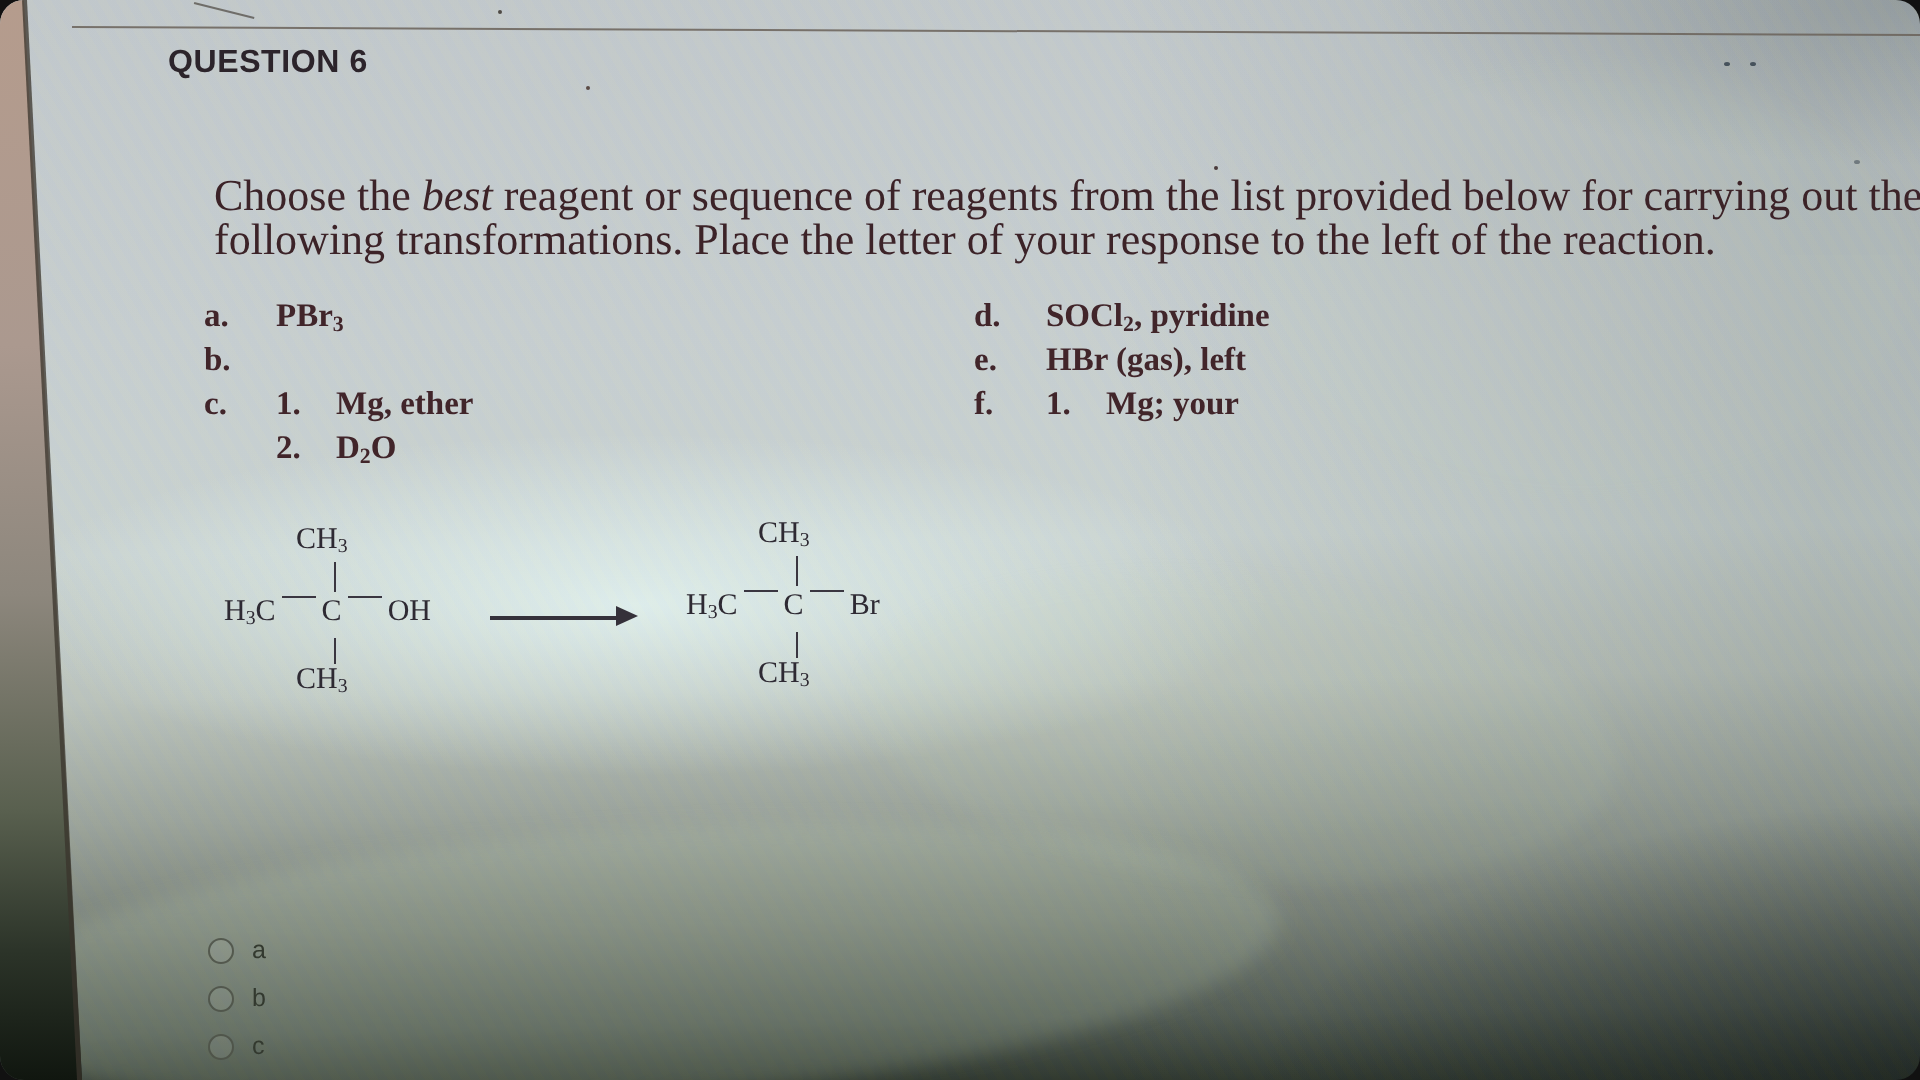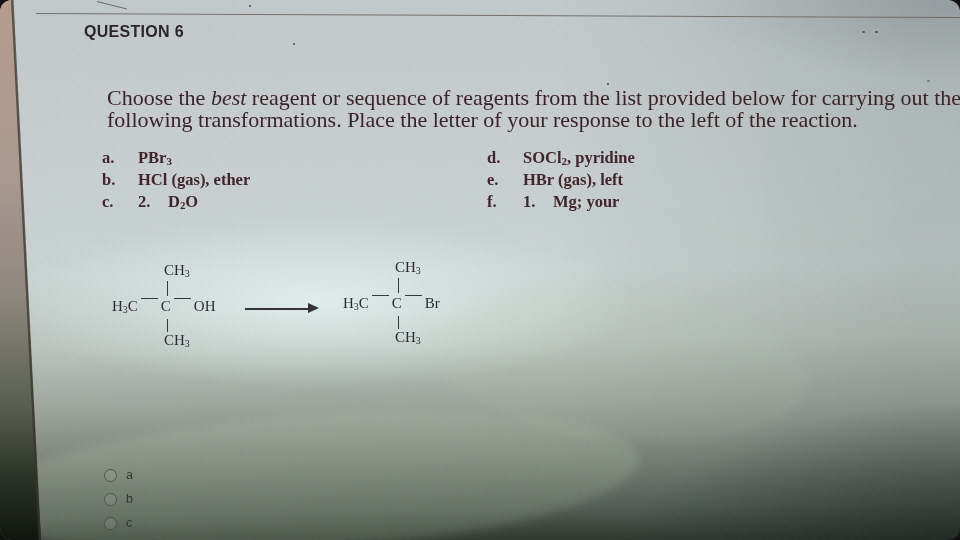--- a/index.html
+++ b/index.html
@@ -47,21 +47,21 @@
   .col-right{left:487px;}
   .reagent-item{display:flex;}
   .reagent-letter{display:inline-block;width:36px;}
   .rline{white-space:nowrap;}
   .rnum{display:inline-block;width:30px;}
   sub{font-size:.66em;vertical-align:-0.22em;line-height:0;}
   
   .structure{position:absolute;width:150px;height:95px;font-size:15px;color:#2e2a33;}
   .struct-left{left:112px;top:262px;}
   .struct-right{left:343px;top:259px;}
-  .sg{position:absolute;left:52px;white-space:nowrap;}
+  .sg{position:absolute;left:36px;white-space:nowrap;}
   .sg.topg{top:0;}
   .sg.botg{top:70px;}
   .vbond{position:absolute;left:55px;width:1.4px;background:#3a3640;}
   .vb-top{top:19px;height:15px;}
   .vb-bot{top:57px;height:13px;}
   .mainrow{position:absolute;left:0;top:36px;display:flex;align-items:flex-start;white-space:nowrap;}
   .bond{display:inline-block;width:17px;height:1.4px;background:#3a3640;margin:0 3px;}
   .rxn-arrow{position:absolute;left:245px;top:300px;width:80px;height:18px;}
   .rxn-arrow .shaft{position:absolute;left:0;top:8px;width:66px;height:1.6px;background:#35313a;}
   .rxn-arrow .head{position:absolute;left:63px;top:3.2px;width:0;height:0;
@@ -102,27 +102,25 @@
 
     <div class="reagent-col col-left" id="reagents-left">
         <div class="reagent-item">
           <span class="reagent-letter">a.</span>
           <div>
             <div class="rline"><span>PBr</span><sub>3</sub></div>
           </div>
         </div>
         <div class="reagent-item">
           <span class="reagent-letter">b.</span>
-          <div>
-            <div class="rline"><span>HCl (gas), ether</span></div>
-          </div>
         </div>
         <div class="reagent-item">
           <span class="reagent-letter">c.</span>
           <div>
+            <div class="rline"><span class="rnum">1.</span><span>Mg, ether</span></div>
             <div class="rline"><span class="rnum">2.</span><span>D</span><sub>2</sub><span>O</span></div>
           </div>
         </div>
       </div>
     <div class="reagent-col col-right" id="reagents-right">
         <div class="reagent-item">
           <span class="reagent-letter">d.</span>
           <div>
             <div class="rline"><span>SOCl</span><sub>2</sub><span>, pyridine</span></div>
           </div>

